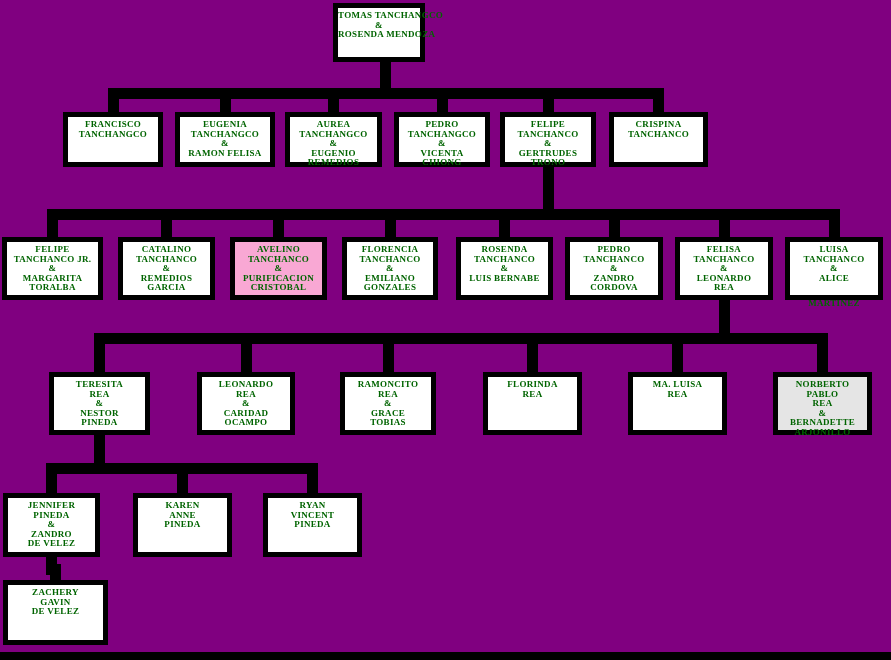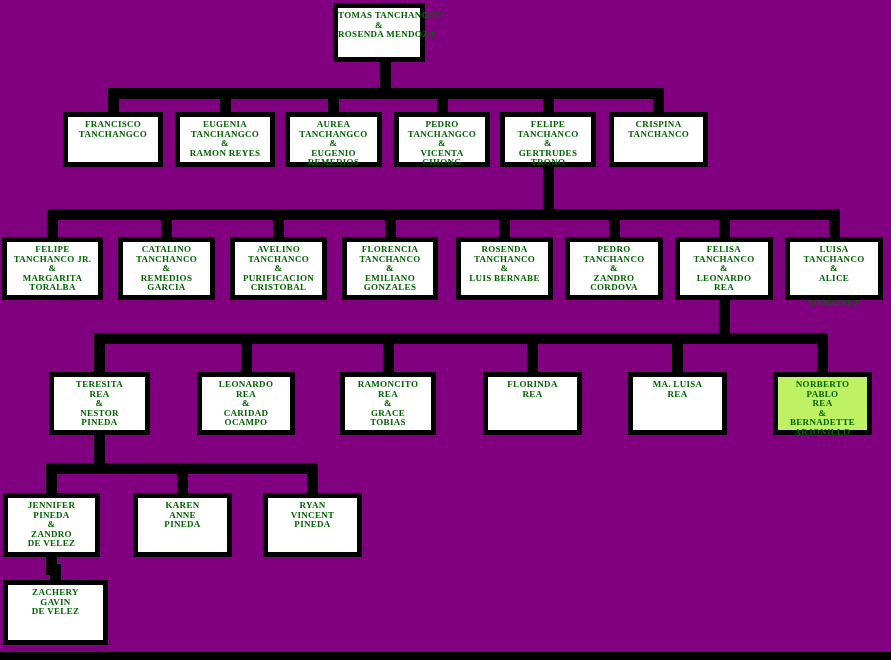--- a/index.html
+++ b/index.html
@@ -78,21 +78,21 @@
       <div class="pline" style="color: rgb(0, 100, 0);">ROSENDA MENDOZA</div>
     </div>
     <div class="person" style="left: 63px; top: 112px; width: 100px; height: 55px; background: rgb(255, 255, 255); border: 5px solid rgb(0, 0, 0);">
       <div class="pline" style="color: rgb(0, 100, 0);">FRANCISCO</div>
       <div class="pline" style="color: rgb(0, 100, 0);">TANCHANGCO</div>
     </div>
     <div class="person" style="left: 175px; top: 112px; width: 100px; height: 55px; background: rgb(255, 255, 255); border: 5px solid rgb(0, 0, 0);">
       <div class="pline" style="color: rgb(0, 100, 0);">EUGENIA</div>
       <div class="pline" style="color: rgb(0, 100, 0);">TANCHANGCO</div>
       <div class="pline" style="color: rgb(0, 100, 0);">&amp;</div>
-      <div class="pline" style="color: rgb(0, 100, 0);">RAMON REYES</div>
+      <div class="pline" style="color: rgb(0, 100, 0);">RAMON FELISA</div>
     </div>
     <div class="person" style="left: 285px; top: 112px; width: 97px; height: 55px; background: rgb(255, 255, 255); border: 5px solid rgb(0, 0, 0);">
       <div class="pline" style="color: rgb(0, 100, 0);">AUREA</div>
       <div class="pline" style="color: rgb(0, 100, 0);">TANCHANGCO</div>
       <div class="pline" style="color: rgb(0, 100, 0);">&amp;</div>
       <div class="pline" style="color: rgb(0, 100, 0);">EUGENIO</div>
       <div class="pline" style="color: rgb(0, 100, 0);">REMEDIOS</div>
     </div>
     <div class="person" style="left: 394px; top: 112px; width: 96px; height: 55px; background: rgb(255, 255, 255); border: 5px solid rgb(0, 0, 0);">
       <div class="pline" style="color: rgb(0, 100, 0);">PEDRO</div>
@@ -119,21 +119,21 @@
       <div class="pline" style="color: rgb(0, 100, 0);">MARGARITA</div>
       <div class="pline" style="color: rgb(0, 100, 0);">TORALBA</div>
     </div>
     <div class="person" style="left: 118px; top: 237px; width: 97px; height: 63px; background: rgb(255, 255, 255); border: 5px solid rgb(0, 0, 0);">
       <div class="pline" style="color: rgb(0, 100, 0);">CATALINO</div>
       <div class="pline" style="color: rgb(0, 100, 0);">TANCHANCO</div>
       <div class="pline" style="color: rgb(0, 100, 0);">&amp;</div>
       <div class="pline" style="color: rgb(0, 100, 0);">REMEDIOS</div>
       <div class="pline" style="color: rgb(0, 100, 0);">GARCIA</div>
     </div>
-    <div class="person" style="left: 230px; top: 237px; width: 97px; height: 63px; background: #ffffff; border: 5px solid rgb(0, 0, 0);">
+    <div class="person" style="left: 230px; top: 237px; width: 97px; height: 63px; background: #f9a8d4; border: 5px solid rgb(0, 0, 0);">
       <div class="pline" style="color: rgb(0, 100, 0);">AVELINO</div>
       <div class="pline" style="color: rgb(0, 100, 0);">TANCHANCO</div>
       <div class="pline" style="color: rgb(0, 100, 0);">&amp;</div>
       <div class="pline" style="color: rgb(0, 100, 0);">PURIFICACION</div>
       <div class="pline" style="color: rgb(0, 100, 0);">CRISTOBAL</div>
     </div>
     <div class="person" style="left: 342px; top: 237px; width: 96px; height: 63px; background: rgb(255, 255, 255); border: 5px solid rgb(0, 0, 0);">
       <div class="pline" style="color: rgb(0, 100, 0);">FLORENCIA</div>
       <div class="pline" style="color: rgb(0, 100, 0);">TANCHANCO</div>
       <div class="pline" style="color: rgb(0, 100, 0);">&amp;</div>
@@ -189,21 +189,21 @@
       <div class="pline" style="color: rgb(0, 100, 0);">TOBIAS</div>
     </div>
     <div class="person" style="left: 483px; top: 372px; width: 99px; height: 63px; background: rgb(255, 255, 255); border: 5px solid rgb(0, 0, 0);">
       <div class="pline" style="color: rgb(0, 100, 0);">FLORINDA</div>
       <div class="pline" style="color: rgb(0, 100, 0);">REA</div>
     </div>
     <div class="person" style="left: 628px; top: 372px; width: 99px; height: 63px; background: rgb(255, 255, 255); border: 5px solid rgb(0, 0, 0);">
       <div class="pline" style="color: rgb(0, 100, 0);">MA. LUISA</div>
       <div class="pline" style="color: rgb(0, 100, 0);">REA</div>
     </div>
-    <div class="person" style="left: 773px; top: 372px; width: 99px; height: 63px; background: #bef264; border: 5px solid rgb(0, 0, 0);">
+    <div class="person" style="left: 773px; top: 372px; width: 99px; height: 63px; background: #e5e5e5; border: 5px solid rgb(0, 0, 0);">
       <div class="pline" style="color: rgb(0, 100, 0);">NORBERTO</div>
       <div class="pline" style="color: rgb(0, 100, 0);">PABLO</div>
       <div class="pline" style="color: rgb(0, 100, 0);">REA</div>
       <div class="pline" style="color: rgb(0, 100, 0);">&amp;</div>
       <div class="pline" style="color: rgb(0, 100, 0);">BERNADETTE</div>
       <div class="pline" style="color: rgb(0, 100, 0);">ARJONILLO</div>
     </div>
     <div class="person" style="left: 3px; top: 493px; width: 97px; height: 64px; background: rgb(255, 255, 255); border: 5px solid rgb(0, 0, 0);">
       <div class="pline" style="color: rgb(0, 100, 0);">JENNIFER</div>
       <div class="pline" style="color: rgb(0, 100, 0);">PINEDA</div>

